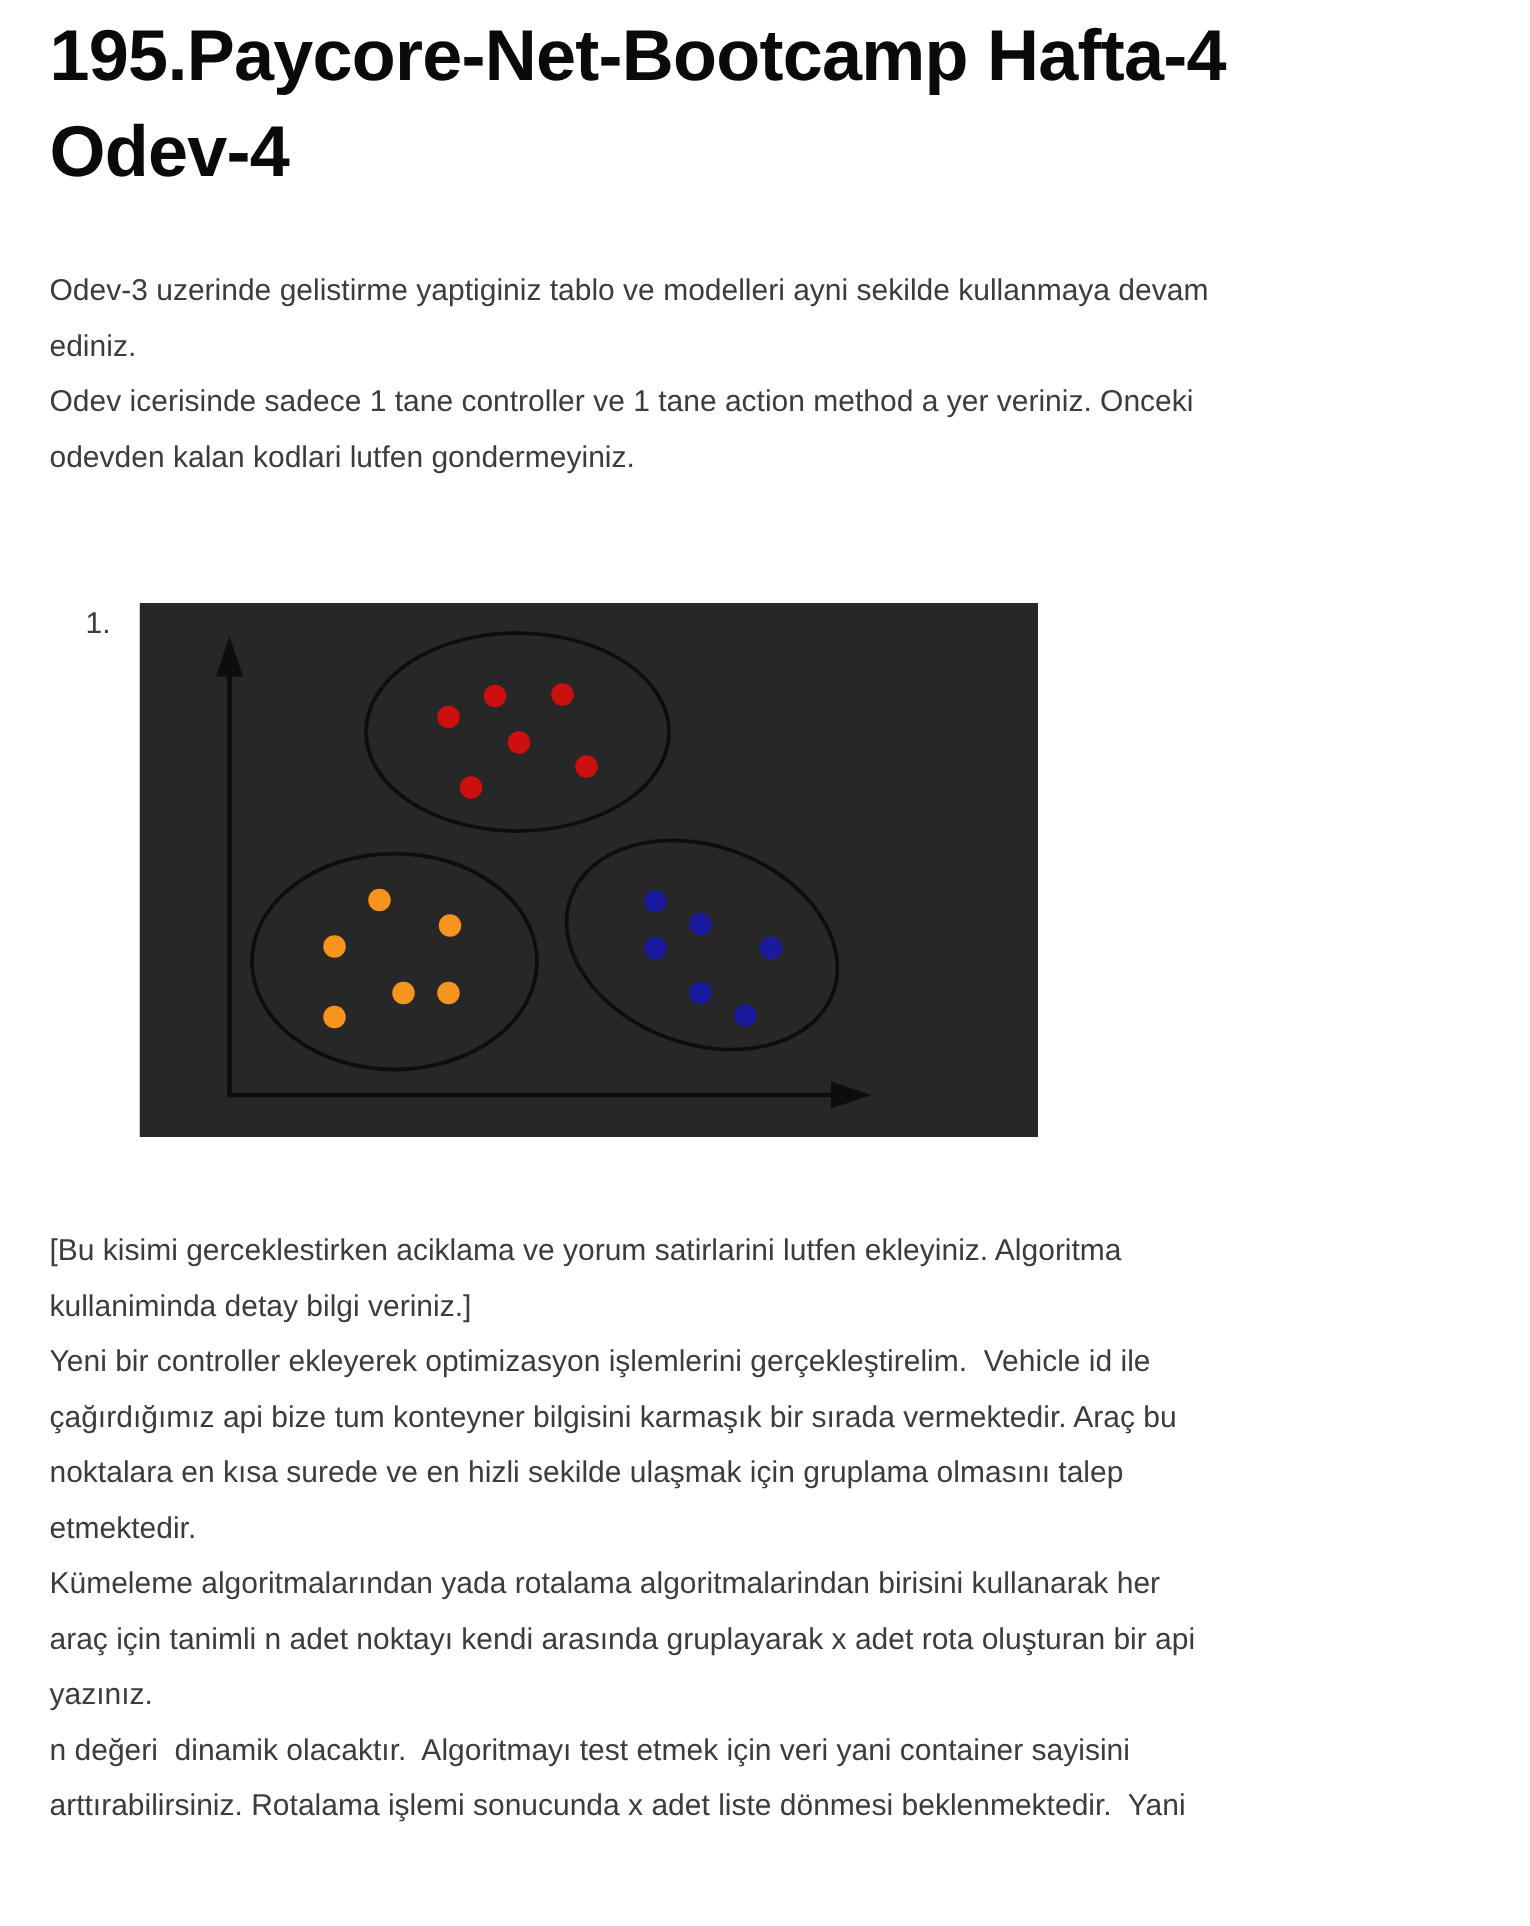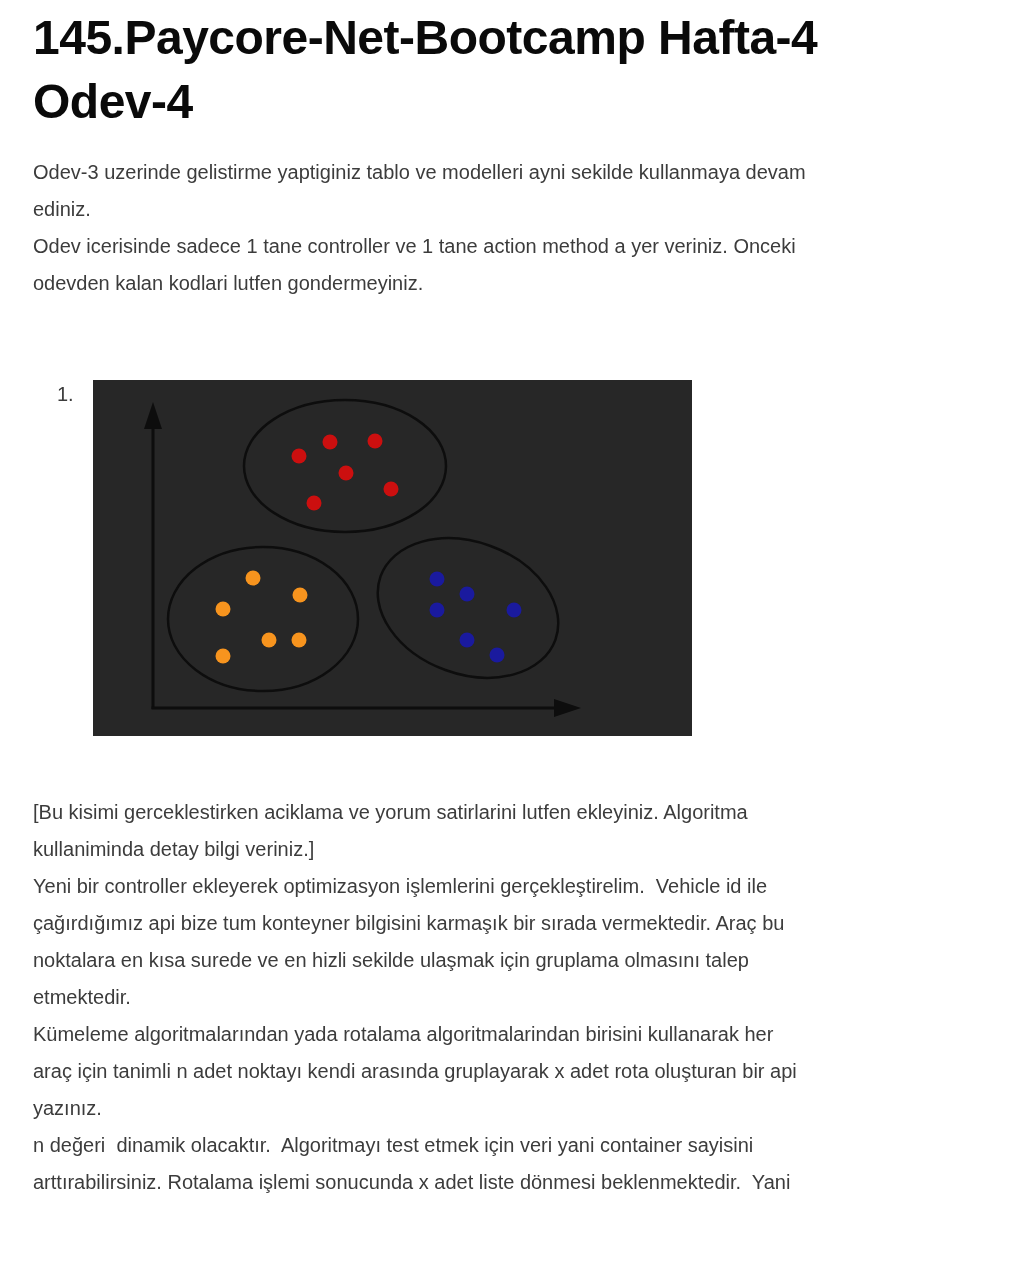--- a/index.html
+++ b/index.html
@@ -21,21 +21,21 @@
     color: #0a0a0a;
     margin: 0;
     white-space: pre-wrap;
   }
   .para {
     font-size: 20px;
     line-height: 37px;
     color: #3c3c3c;
     white-space: pre-wrap;
   }
-  .intro { margin-top: 20px; }
+  .intro { margin-top: 42px; }
   .figure-row {
     margin-top: 78px;
     display: flex;
     align-items: flex-start;
   }
   .list-marker {
     width: 60px;
     box-sizing: border-box;
     padding-left: 24px;
     font-size: 20px;
@@ -49,21 +49,21 @@
     flex: 0 0 599px;
   }
   .figure-box svg { display: block; }
   .body-para { margin-top: 58px; }
 </style>
 </head>
 <body>
 
 <div class="doc">
 
-  <h1 class="title">145.Paycore-Net-Bootcamp Hafta-4
+  <h1 class="title">195.Paycore-Net-Bootcamp Hafta-4
 Odev-4</h1>
 
   <div class="para intro">Odev-3 uzerinde gelistirme yaptiginiz tablo ve modelleri ayni sekilde kullanmaya devam
 ediniz.
 Odev icerisinde sadece 1 tane controller ve 1 tane action method a yer veriniz. Onceki
 odevden kalan kodlari lutfen gondermeyiniz.</div>
 
   <div class="figure-row">
     <div class="list-marker">1.</div>
     <div class="figure-box">

